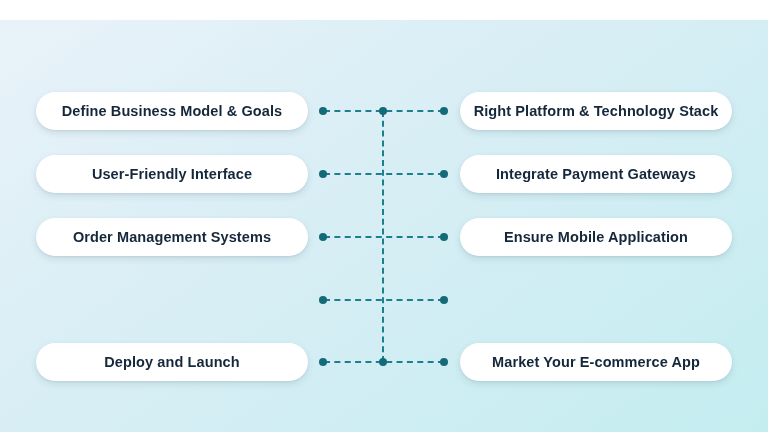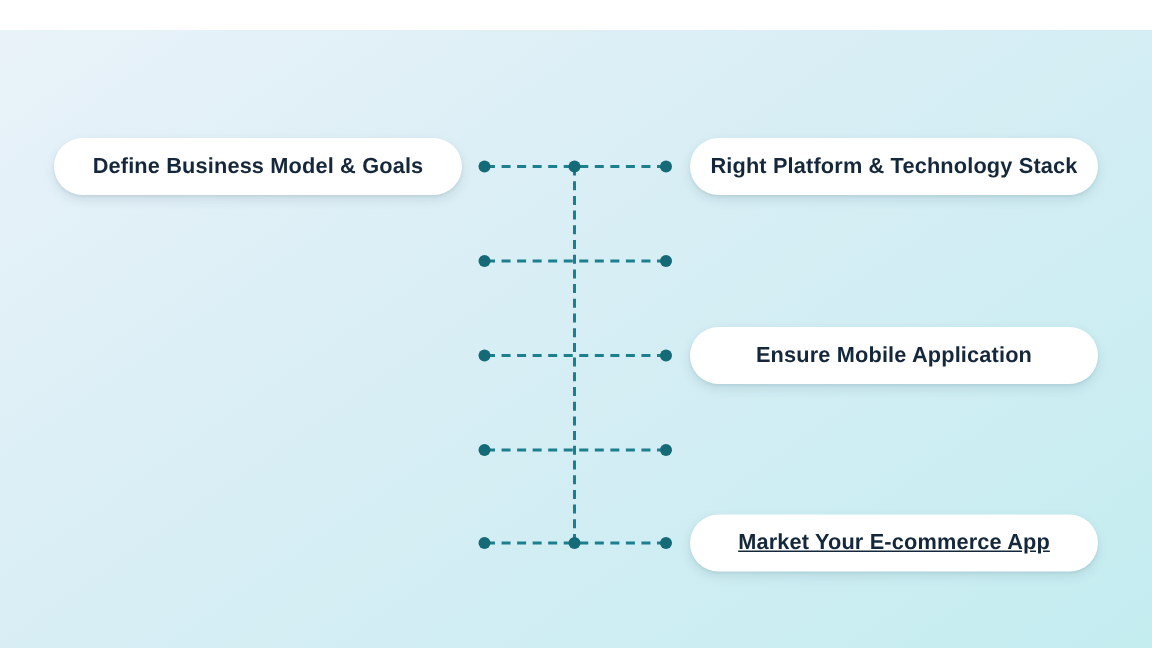--- a/index.html
+++ b/index.html
@@ -70,36 +70,48 @@
     <span>Define Business Model &amp; Goals</span>
   </div>
   <div class="h-line" style="top: 90px;"></div>
   <div class="dot" style="left: 319px; top: 87px;"></div>
   <div class="dot" style="left: 379px; top: 87px;"></div>
   <div class="dot" style="left: 440px; top: 87px;"></div>
   <div class="pill right" style="top: 72px;">
     <span>Right Platform &amp; Technology Stack</span>
   </div>
 
+  <div class="pill left" style="top: 135px;">
+    <span>User-Friendly Interface</span>
+  </div>
   <div class="h-line" style="top: 153px;"></div>
   <div class="dot" style="left: 319px; top: 150px;"></div>
   <div class="dot" style="left: 440px; top: 150px;"></div>
+  <div class="pill right" style="top: 135px;">
+    <span>Integrate Payment Gateways</span>
+  </div>
 
+  <div class="pill left" style="top: 198px;">
+    <span>Order Management Systems</span>
+  </div>
   <div class="h-line" style="top: 216px;"></div>
   <div class="dot" style="left: 319px; top: 213px;"></div>
   <div class="dot" style="left: 440px; top: 213px;"></div>
   <div class="pill right" style="top: 198px;">
     <span>Ensure Mobile Application</span>
   </div>
 
   <div class="h-line" style="top: 279px;"></div>
   <div class="dot" style="left: 319px; top: 276px;"></div>
   <div class="dot" style="left: 440px; top: 276px;"></div>
 
+  <div class="pill left" style="top: 323px;">
+    <span>Deploy and Launch</span>
+  </div>
   <div class="h-line" style="top: 341px;"></div>
   <div class="dot" style="left: 319px; top: 338px;"></div>
   <div class="dot" style="left: 379px; top: 338px;"></div>
   <div class="dot" style="left: 440px; top: 338px;"></div>
-  <div class="pill right" style="top: 323px; text-decoration: underline;">
+  <div class="pill right" style="top: 323px;">
     <span>Market Your E-commerce App</span>
   </div>
 
 </div>
 
 </body></html>

